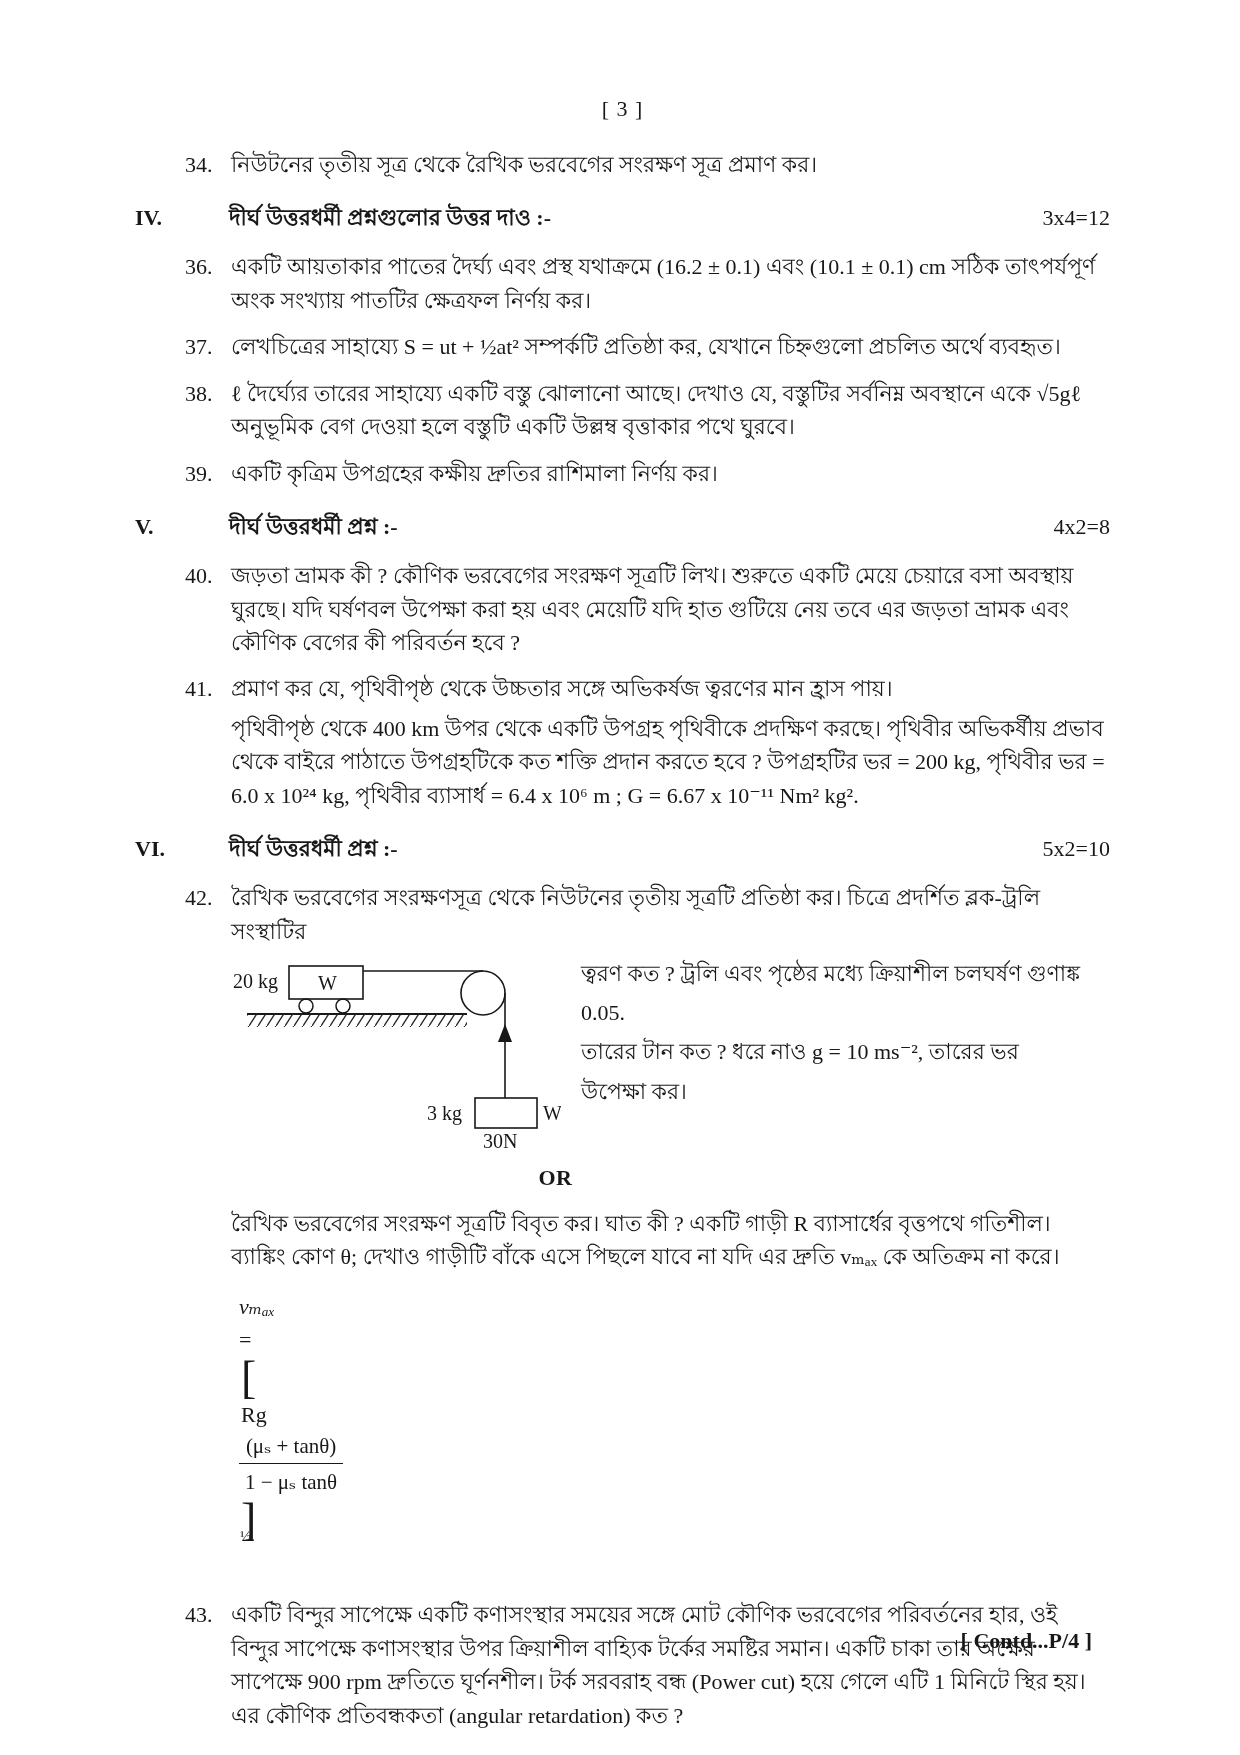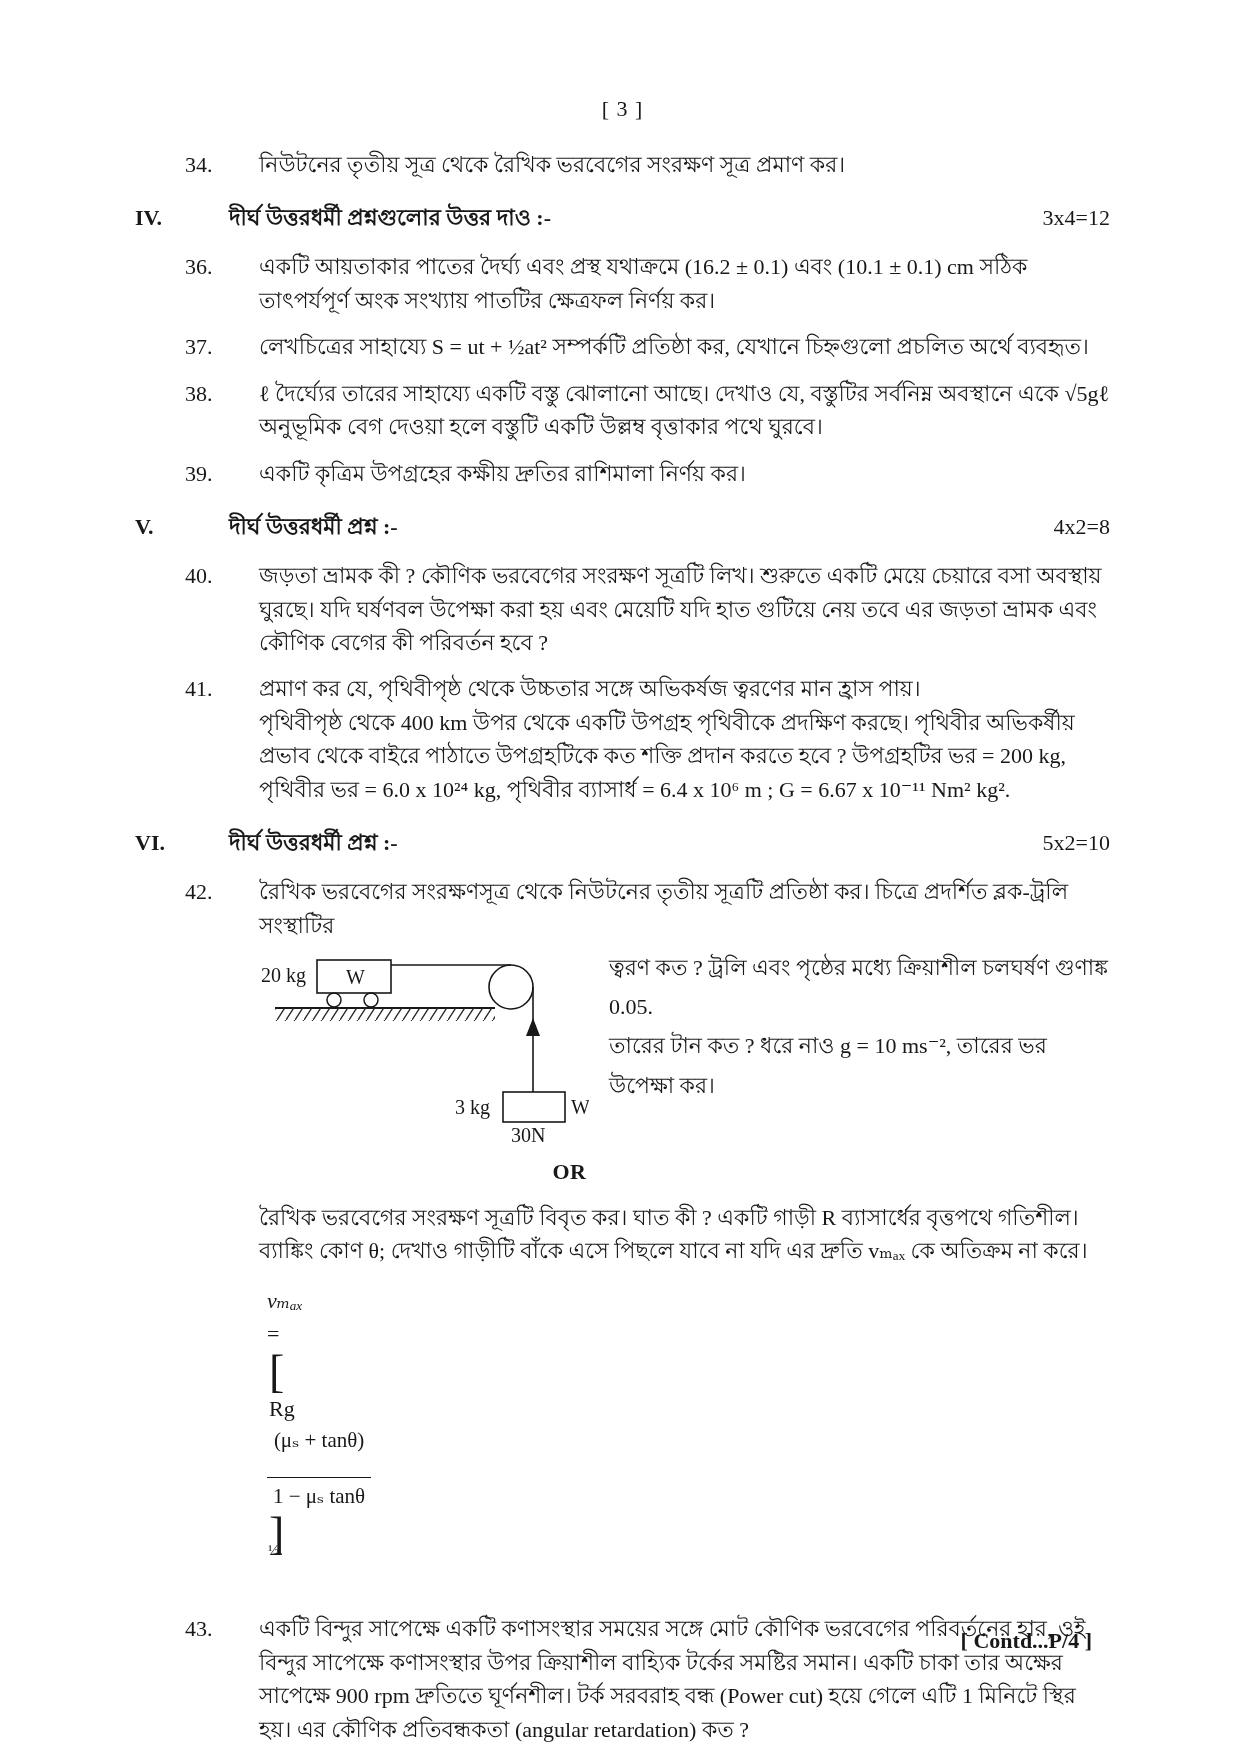--- a/index.html
+++ b/index.html
@@ -3,37 +3,37 @@
 <meta charset="utf-8">
 <style>
   html,body{margin:0;padding:0;background:#e9e9e9;}
   .page{
     width:1240px;height:1755px;background:#ffffff;position:relative;
     font-family:"Liberation Serif","DejaVu Serif",serif;
     font-size:22px;color:#181818;overflow:hidden;margin:0 auto;
   }
   .content{padding:96px 130px 0 135px;}
   .pagenum{text-align:center;margin-bottom:26px;letter-spacing:1px;}
-  .qrow{display:flex;margin:0 0 13px 50px;line-height:1.52;gap:28px;}
+  .qrow{display:flex;margin:0 0 13px 50px;line-height:1.52;}
   .qno{width:46px;flex:none;}
   .qtext{flex:1;}
   .section{display:flex;margin:20px 0 16px 0;line-height:1.5;font-weight:bold;gap:44px;}
   .roman{width:50px;flex:none;}
   .sec-title{flex:1;}
   .marks{margin-left:auto;font-weight:normal;padding-left:20px;white-space:nowrap;}
-  .para2{margin-top:0;}
+  .para2{margin-top:6px;}
   .diagram-row{display:flex;gap:20px;margin-top:8px;}
   .diagram{flex:none;width:330px;}
   .side-text{flex:1;line-height:1.6;}
   .side-line{margin-bottom:4px;}
   .or{font-weight:bold;text-align:center;transform:translateX(-115px);margin:0 0 12px 0;letter-spacing:.5px;}
   .formula{display:flex;align-items:flex-start;margin:16px 0 22px 8px;flex-direction:column;}
   .bracket{font-size:46px;line-height:.9;font-weight:400;padding:0 2px;}
   .frac{display:inline-flex;flex-direction:column;text-align:center;font-size:21px;}
-  .frac .num{padding:0 6px 20px;border-bottom:1.6px solid #181818;}
+  .frac .num{padding:0 6px 0;border-bottom:1.6px solid #181818;}
   .frac .den{padding:3px 6px 0;}
   .exp{font-size:15px;position:relative;top:-16px;left:1px;}
   .coef{padding:0 4px 0 2px;}
   .lhs{font-style:italic;padding-right:8px;}
   .eq{padding-right:8px;}
   .footer{position:absolute;right:148px;top:1628px;font-weight:bold;margin-left:25px;}
   svg text{font-family:"Liberation Serif","DejaVu Serif",serif;font-size:20px;fill:#181818;}
 </style>
 </head>
 <body>

